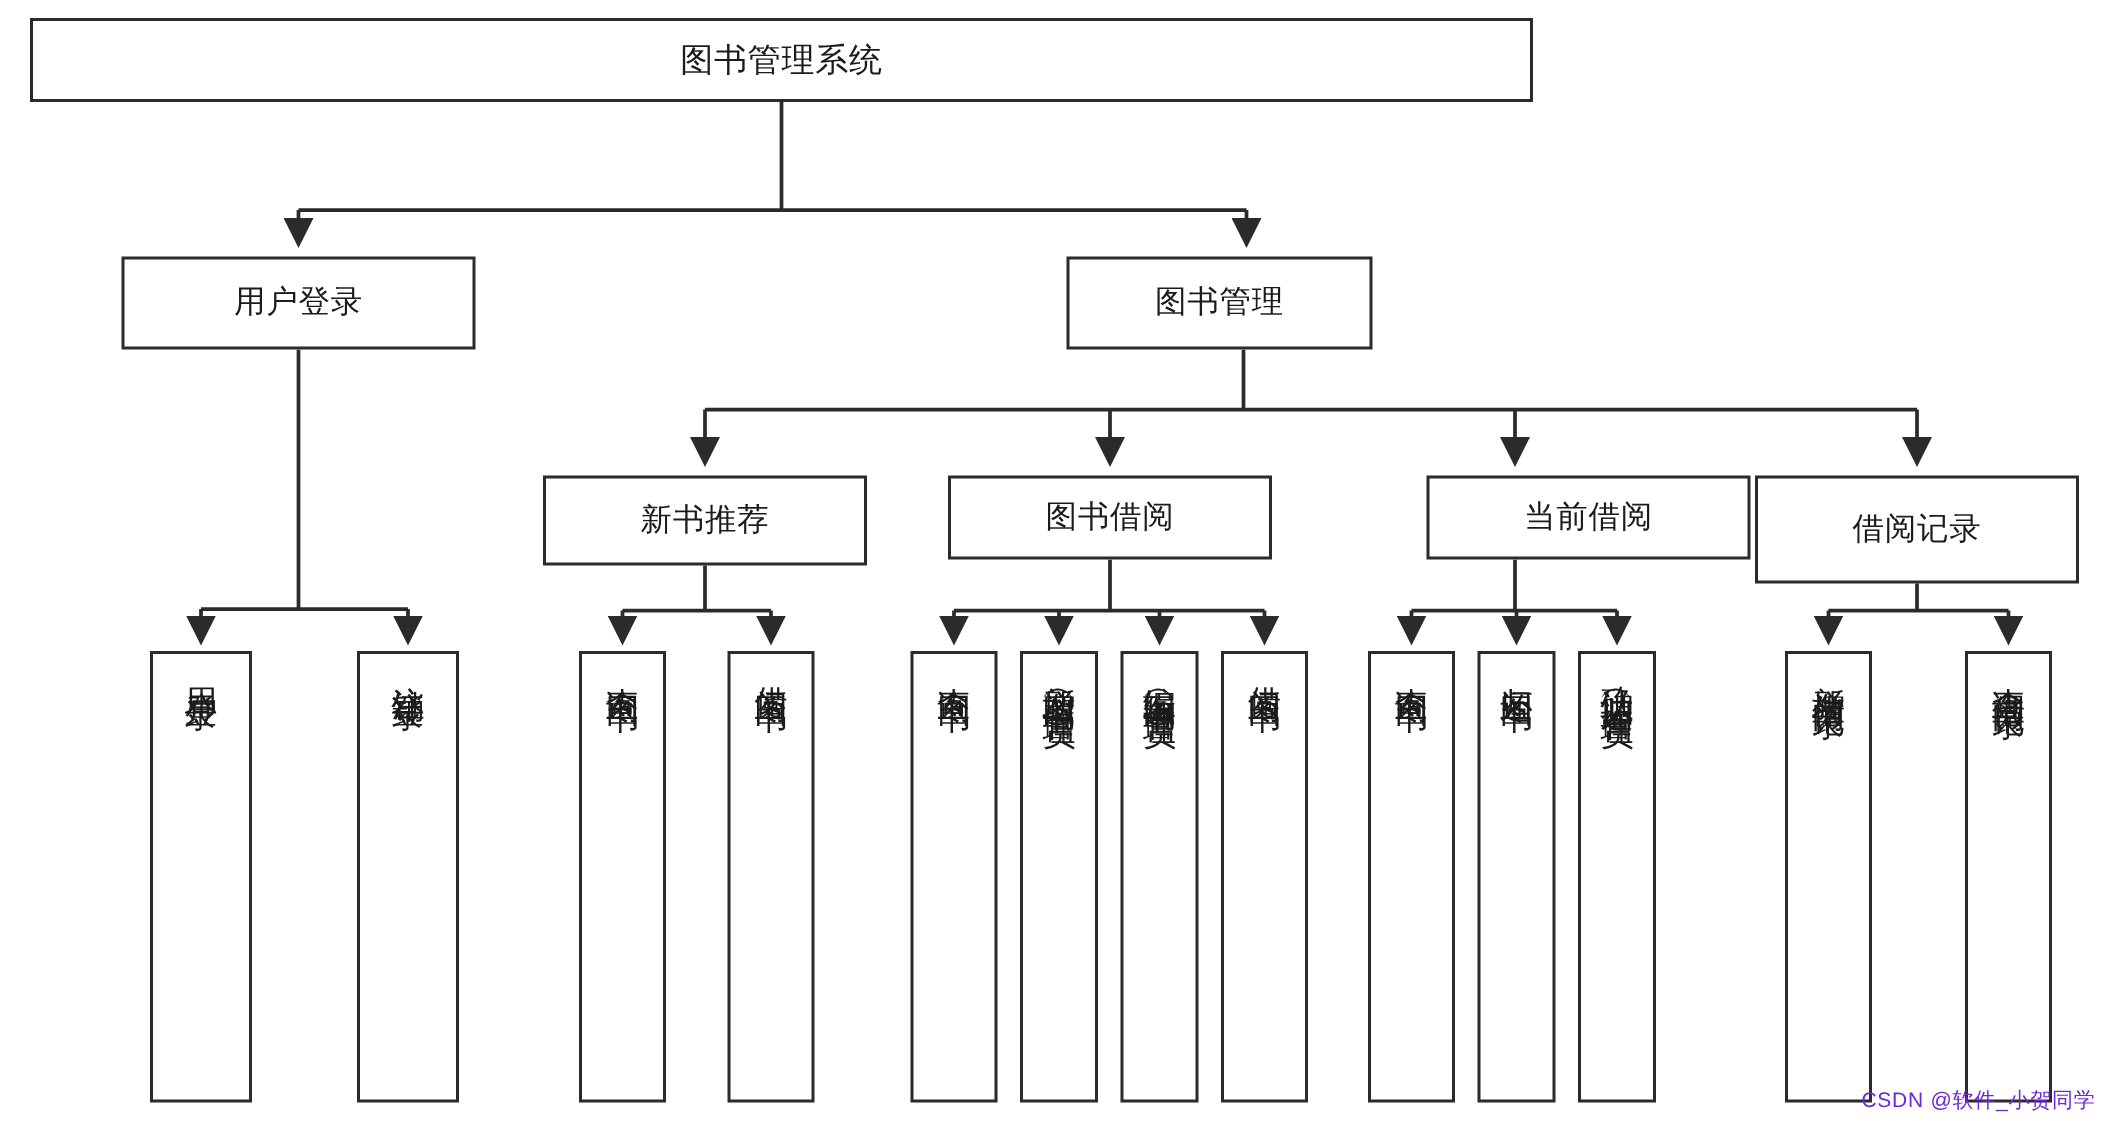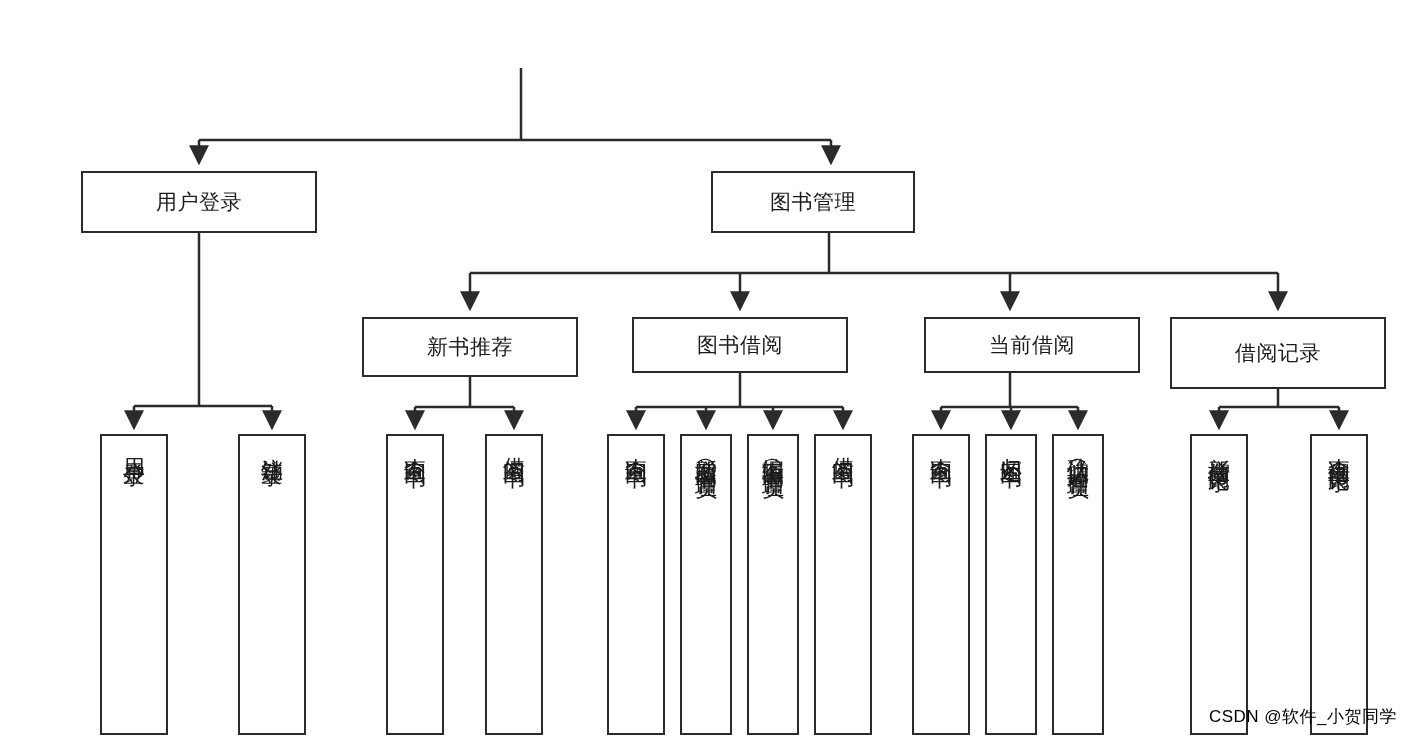--- a/index.html
+++ b/index.html
@@ -62,23 +62,23 @@
     text-orientation: upright;
     font-size: 22px;
     line-height: 1.0;
     letter-spacing: 3px;
     white-space: nowrap;
     display: block;
   }
   .watermark {
     position: absolute;
     right: 8px;
-    bottom: 19px;
-    font-size: 17px;
-    color: #000000;
+    bottom: 4px;
+    font-size: 14px;
+    color: #6d28d9;
     letter-spacing: 0.5px;
     white-space: nowrap;
     user-select: none;
   }
 </style>
 </head>
 <body>
 
 <div id="diagram-root">
 
@@ -125,35 +125,38 @@
       <path d="M 1011 407 L 1011 427" marker-end="url(#arrow)"></path>
       <path d="M 1078 407 L 1078 427" marker-end="url(#arrow)"></path>
 
       <path d="M 1278 373 L 1278 407"></path>
       <path d="M 1219 407 L 1339 407"></path>
       <path d="M 1219 407 L 1219 427" marker-end="url(#arrow)"></path>
       <path d="M 1339 407 L 1339 427" marker-end="url(#arrow)"></path>
     </g>
   </svg>
 
+  <div class="node horiz root" style="left:20px; top:12px; width:1002px; height:56px;">
+    <span class="label">图书管理系统</span>
+  </div>
 
   <div class="node horiz" style="left:81px; top:171px; width:236px; height:62px;">
     <span class="label">用户登录</span>
   </div>
   <div class="node horiz" style="left:711px; top:171px; width:204px; height:62px;">
     <span class="label">图书管理</span>
   </div>
 
   <div class="node horiz" style="left:362px; top:317px; width:216px; height:60px;">
     <span class="label">新书推荐</span>
   </div>
   <div class="node horiz" style="left:632px; top:317px; width:216px; height:56px;">
     <span class="label">图书借阅</span>
   </div>
-  <div class="node horiz" style="left:924px; top:317px; width:216px; height:56px;">
+  <div class="node horiz" style="left:951px; top:317px; width:216px; height:56px;">
     <span class="label">当前借阅</span>
   </div>
   <div class="node horiz" style="left:1170px; top:317px; width:216px; height:72px;">
     <span class="label">借阅记录</span>
   </div>
 
   <div class="node vert" style="left:100px; top:434px; width:68px; height:301px;">
     <span class="label">用户登录</span>
   </div>
   <div class="node vert" style="left:238px; top:434px; width:68px; height:301px;">

